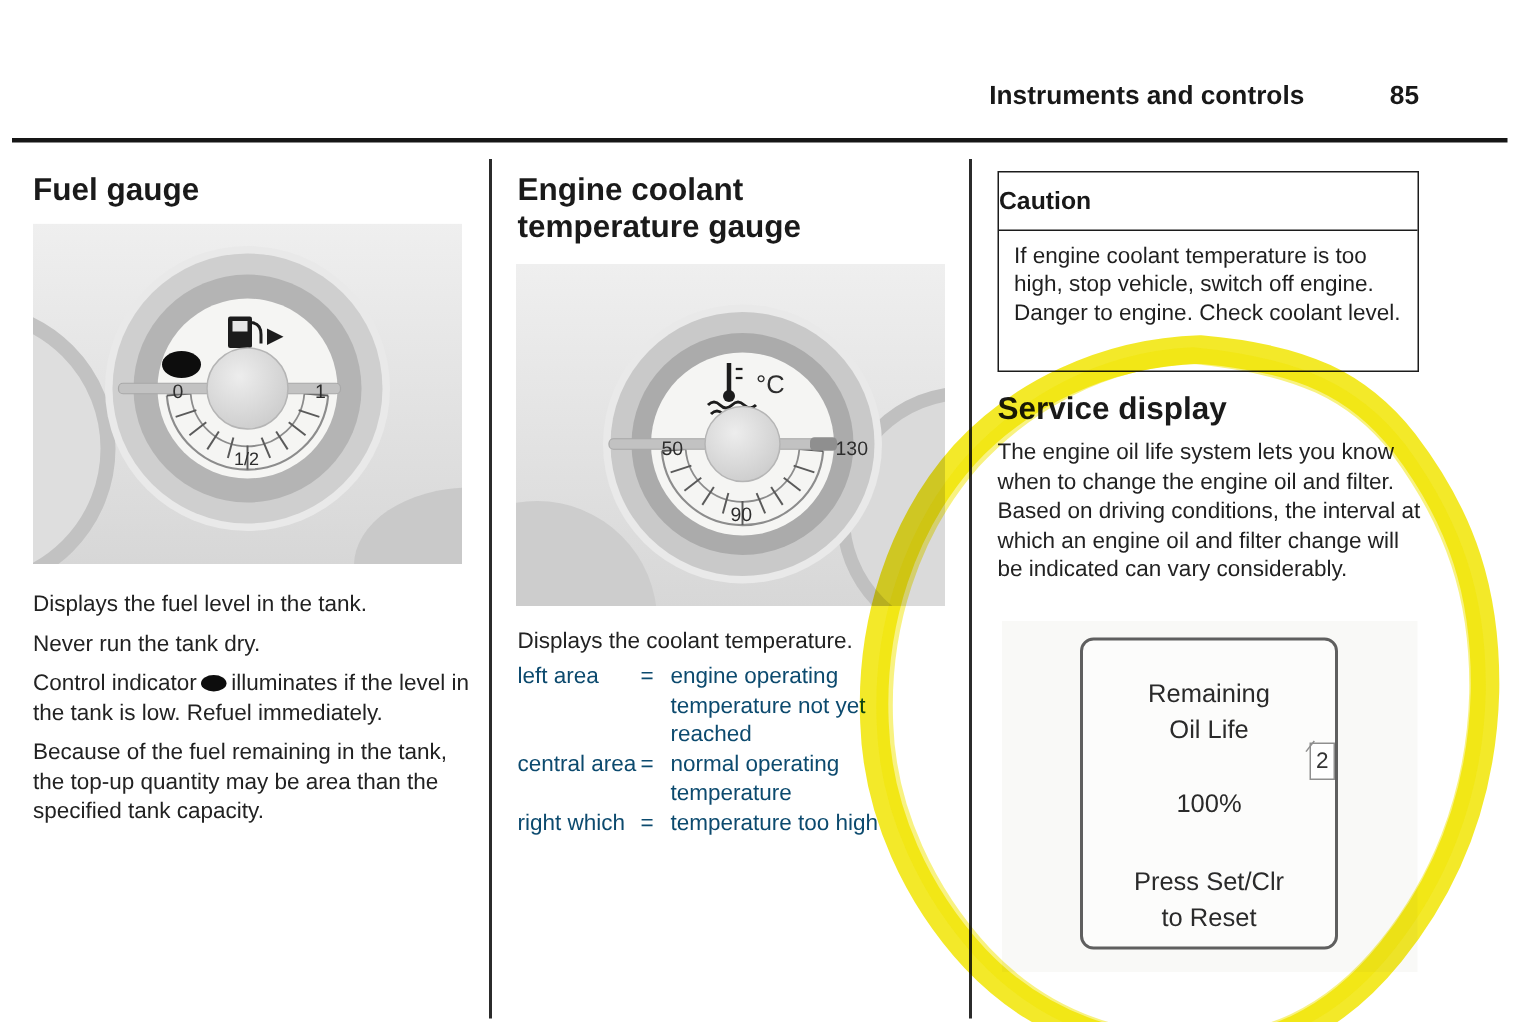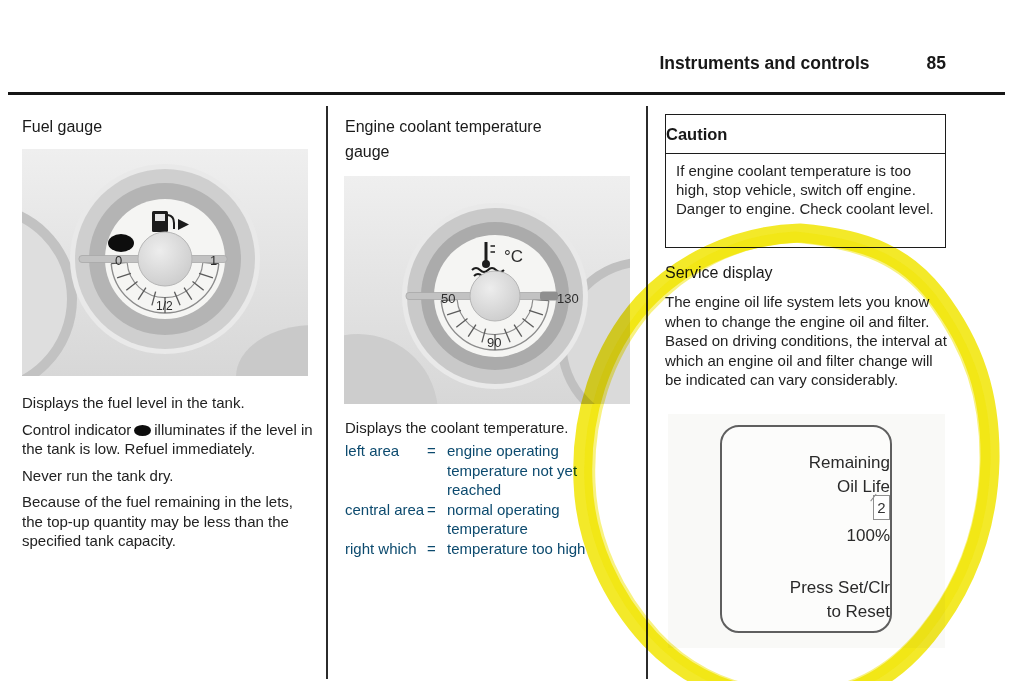--- a/index.html
+++ b/index.html
@@ -9,21 +9,21 @@
     -webkit-font-smoothing:antialiased;
   }
   
   .hdr{position:absolute; top:17px; left:0; width:946px; display:flex; justify-content:flex-end; gap:57px;
        font-size:17.5px; font-weight:bold; color:#181818;}
   .hdr-rule{position:absolute; top:56px; left:8px; width:997px; height:3px; background:#161616;}
   
   .divider{position:absolute; top:70px; height:573px; width:1.5px; background:#2b2b2b;}
   .divider.d1{left:326px;} .divider.d2{left:646px;}
   
-  .h-col{position:absolute; font-size:16px; font-weight:normal; color:#1a1a1a; line-height:25px; margin:0;}
+  .h-col{position:absolute; font-size:21px; font-weight:bold; color:#1a1a1a; line-height:25px; margin:0;}
   .body-text{font-size:15px; line-height:19.5px; color:#222222;}
   .para{margin:0 0 7px 0;}
   
   .figure{position:absolute; overflow:hidden;}
   
   .fuel-text{position:absolute; left:22px; top:357px; width:292px;}
   .fuel-oval{display:inline-block; width:17px; height:11px; background:#0d0d0d; border-radius:50%;
              vertical-align:-1px; margin:0 3px;}
   
   .cool-intro{position:absolute; left:345px; top:382px; width:290px;}
@@ -33,22 +33,22 @@
   .caution-box{position:absolute; left:665px; top:78px; width:281px; height:134px;
                border:1.5px solid #1c1c1c; box-sizing:border-box; background:#fff;}
   .caution-title{height:38px; line-height:38px; text-align:left; font-size:16.5px; font-weight:bold;
                  border-bottom:1.5px solid #1c1c1c; color:#181818;}
   .caution-body{padding:7px 10px 0 10px; font-size:15px; line-height:19px;}
   
   .service-heading{left:665px; top:224px;text-align:right;}
   .service-body{position:absolute; left:665px; top:256px; width:286px;}
   .illus{position:absolute; left:668px; top:378px; width:277px; height:234px; background:#f9f9f7;}
   .oil-box{position:absolute; left:720px; top:389px; width:172px; height:208px; box-sizing:border-box;
-           border:2px solid #5f5f5f; border-radius:19px; background:#fcfcfb;
-           display:flex; flex-direction:column; align-items:flex-end; text-align:center;
+           border:2px solid #5f5f5f; border-radius:9px; background:#fcfcfb;
+           display:flex; flex-direction:column; align-items:center; text-align:center;
            font-size:17px; line-height:24px; color:#2a2a2a;}
   .oil-top{margin-top:24px;}
   .oil-value{margin-top:25px;}
   .oil-bottom{margin-top:28px;}
   .ref-marker{position:absolute; left:873px; top:459px; width:17px; height:25px; box-sizing:border-box;
               border:1px solid #8f8f8f; background:#ffffff; font-size:15px; line-height:23px;
               text-align:center; color:#333;}
   .ref-marker::before{content:''; position:absolute; left:-5px; top:1px; width:9px; height:1.2px;
                       background:#8f8f8f; transform:rotate(-52deg);}
   
@@ -125,23 +125,23 @@
       <circle cx="143" cy="110" r="27" fill="url(#hubG)" stroke="#b5b5b5" stroke-width="1"></circle>
 
       <text class="gtext" x="93" y="116" font-size="13">0</text>
       <text class="gtext" x="188" y="116" font-size="13">1</text>
       <text class="gtext" x="134" y="161" font-size="12">1/2</text>
     </svg>
   </div>
 
   <div class="fuel-text body-text">
     <p class="para">Displays the fuel level in the tank.</p>
+    <p class="para">Never run the tank dry.</p>
     <p class="para"><span>Control indicator</span><span class="fuel-oval"></span><span>illuminates if the level in the tank is low. Refuel immediately.</span></p>
-    <p class="para">Never run the tank dry.</p>
-    <p class="para">Because of the fuel remaining in the lets, the top-up quantity may be less than the specified tank capacity.</p>
+    <p class="para">Because of the fuel remaining in the tank, the top-up quantity may be area than the specified tank capacity.</p>
   </div>
 
   <h2 class="h-col" style="left:345px; top:78px; width:215px;">Engine coolant temperature gauge</h2>
 
   <div class="figure" style="left:344px; top:140px; width:286px; height:228px;">
     <svg width="286" height="228" viewBox="0 0 286 228">
       <rect x="0" y="0" width="286" height="228" fill="url(#panelG)"></rect>
 
       <circle cx="14" cy="238" r="80" fill="#cdcdcd"></circle>
       <circle cx="300" cy="168" r="82" fill="#dadada" stroke="#c0c0c0" stroke-width="9"></circle>

